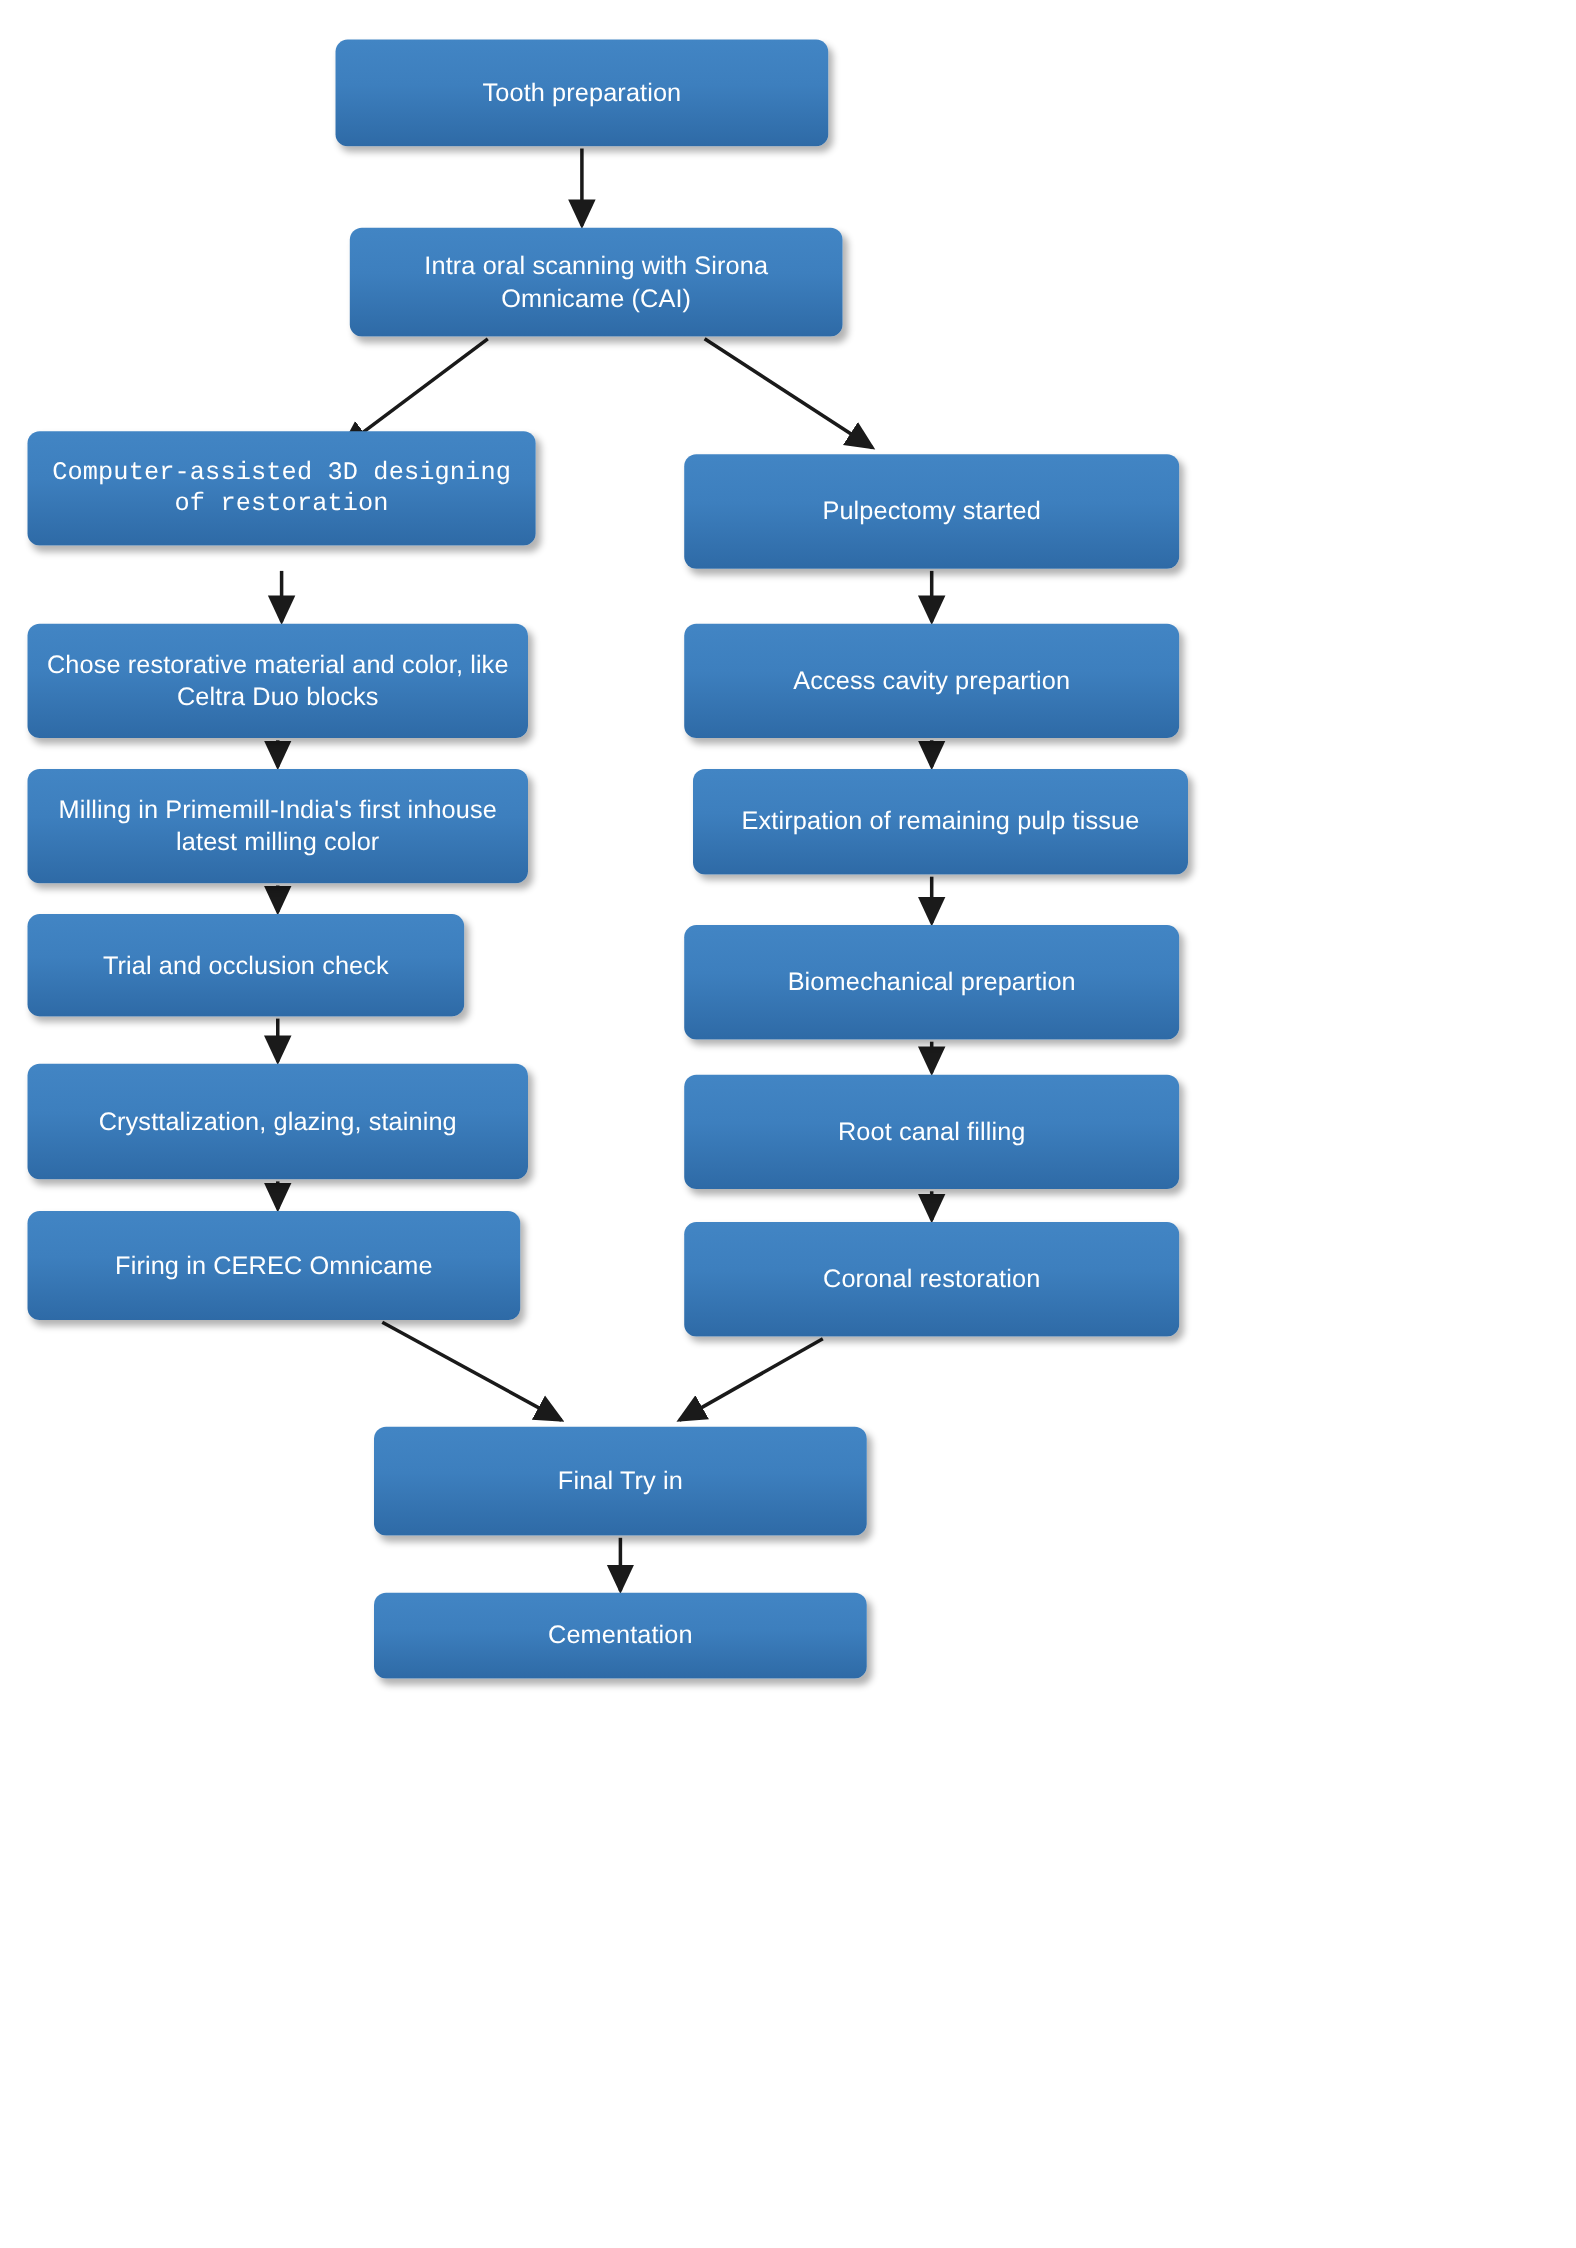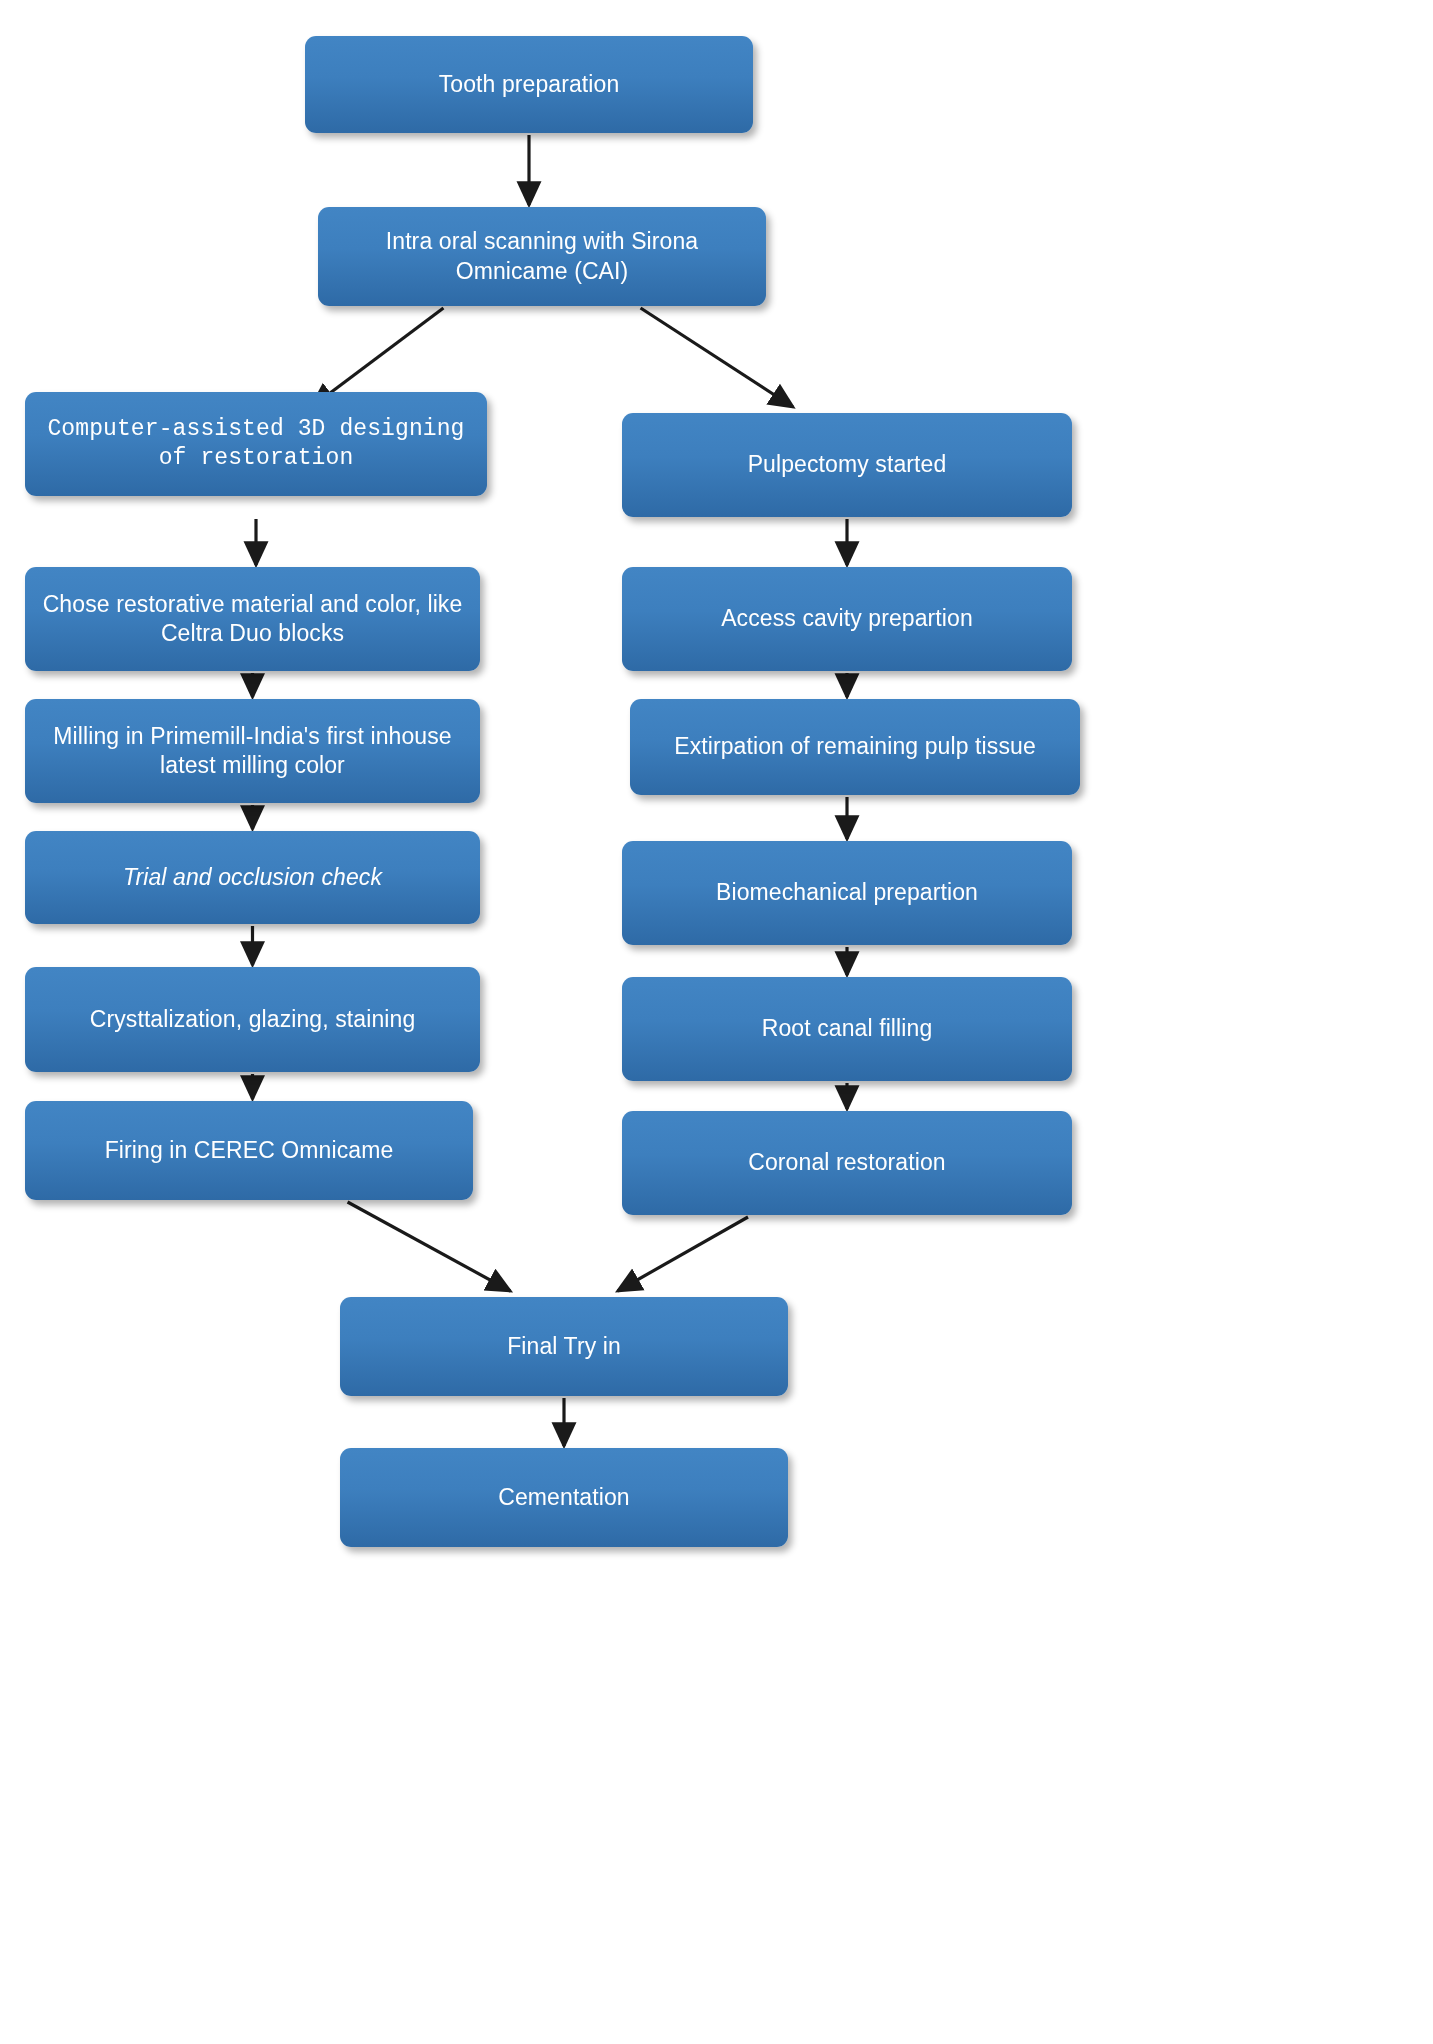--- a/index.html
+++ b/index.html
@@ -83,21 +83,21 @@
     </div>
     <div class="node" style="left: 25px; top: 392px; width: 462px; height: 104px; font-family: Liberation Mono, monospace;">
       <span>Computer-assisted 3D designing of restoration</span>
     </div>
     <div class="node" style="left: 25px; top: 567px; width: 455px; height: 104px;">
       <span>Chose restorative material and color, like Celtra Duo blocks</span>
     </div>
     <div class="node" style="left: 25px; top: 699px; width: 455px; height: 104px;">
       <span>Milling in Primemill-India's first inhouse latest milling color</span>
     </div>
-    <div class="node" style="left: 25px; top: 831px; width: 455px; height: 93px; font-style: italic;">
+    <div class="node" style="left: 25px; top: 831px; width: 397px; height: 93px;">
       <span>Trial and occlusion check</span>
     </div>
     <div class="node" style="left: 25px; top: 967px; width: 455px; height: 105px;">
       <span>Crysttalization, glazing, staining</span>
     </div>
     <div class="node" style="left: 25px; top: 1101px; width: 448px; height: 99px;">
       <span>Firing in CEREC Omnicame</span>
     </div>
     <div class="node" style="left: 622px; top: 413px; width: 450px; height: 104px;">
       <span>Pulpectomy started</span>
@@ -113,16 +113,16 @@
     </div>
     <div class="node" style="left: 622px; top: 977px; width: 450px; height: 104px;">
       <span>Root canal filling</span>
     </div>
     <div class="node" style="left: 622px; top: 1111px; width: 450px; height: 104px;">
       <span>Coronal restoration</span>
     </div>
     <div class="node" style="left: 340px; top: 1297px; width: 448px; height: 99px;">
       <span>Final Try in</span>
     </div>
-    <div class="node" style="left: 340px; top: 1448px; width: 448px; height: 99px;">
+    <div class="node" style="left: 340px; top: 1448px; width: 448px; height: 78px;">
       <span>Cementation</span>
     </div>
   </div>
 
 </body></html>

